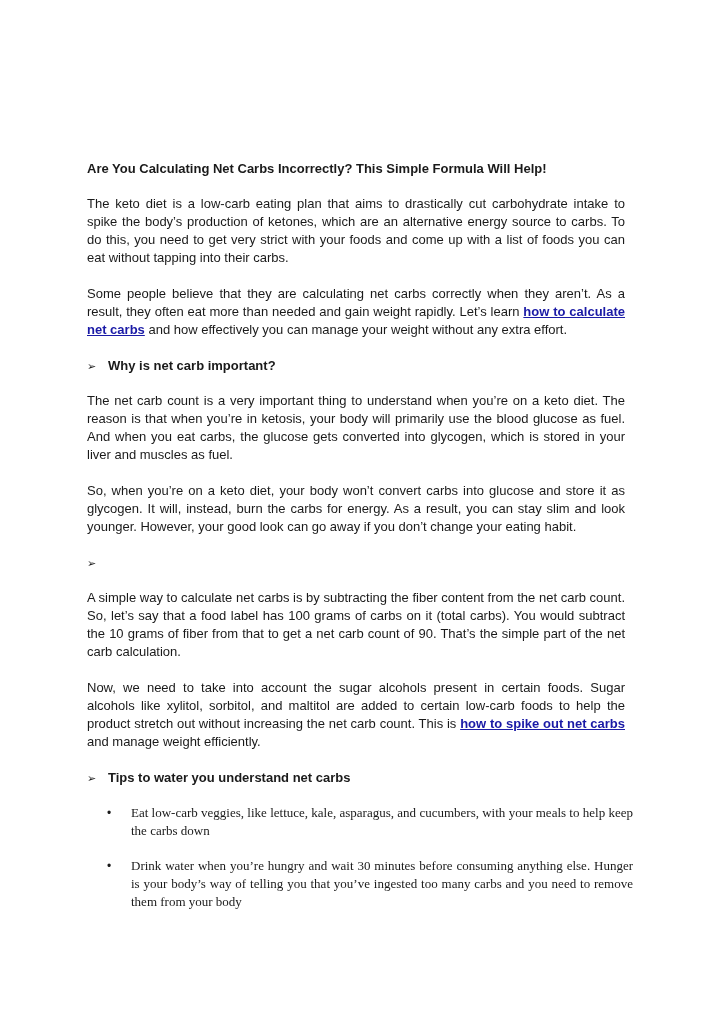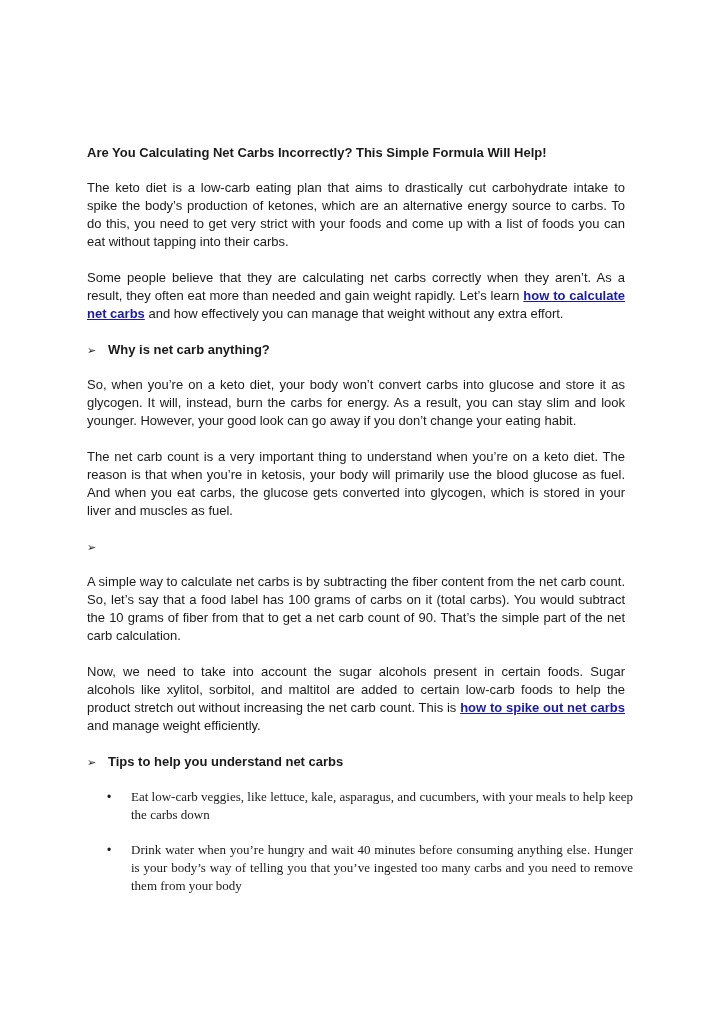--- a/index.html
+++ b/index.html
@@ -11,21 +11,21 @@
       width: 720px;
       height: 1018px;
       position: relative;
       overflow: hidden;
       font-family: "Liberation Sans", sans-serif;
       color: #1a1a1a;
     }
     .page {
       position: absolute;
       left: 87px;
-      top: 144px;
+      top: 160px;
       width: 546px;
       font-size: 13px;
       line-height: 18px;
     }
     .title {
       font-weight: bold;
       margin: 0 0 17px 0;
       font-size: 13px;
       line-height: 18px;
     }
@@ -74,43 +74,43 @@
   </style>
 </head>
 <body>
 
 <div class="page">
 
   <div class="title">Are You Calculating Net Carbs Incorrectly? This Simple Formula Will Help!</div>
 
   <p>The keto diet is a low-carb eating plan that aims to drastically cut carbohydrate intake to spike the body’s production of ketones, which are an alternative energy source to carbs. To do this, you need to get very strict with your foods and come up with a list of foods you can eat without tapping into their carbs.</p>
 
-  <p><span>Some people believe that they are calculating net carbs correctly when they aren’t. As a result, they often eat more than needed and gain weight rapidly. Let’s learn </span><a class="link" href="#">how to calculate net carbs</a><span> and how effectively you can manage that weight without any extra effort.</span></p>
+  <p><span>Some people believe that they are calculating net carbs correctly when they aren’t. As a result, they often eat more than needed and gain weight rapidly. Let’s learn </span><a class="link" href="#">how to calculate net carbs</a><span> and how effectively you can manage your weight without any extra effort.</span></p>
 
   <div class="section-heading">
     <span class="arrow">➢</span>
-    <span>Why is net carb anything?</span>
+    <span>Why is net carb important?</span>
   </div>
+  <p>The net carb count is a very important thing to understand when you’re on a keto diet. The reason is that when you’re in ketosis, your body will primarily use the blood glucose as fuel. And when you eat carbs, the glucose gets converted into glycogen, which is stored in your liver and muscles as fuel.</p>
   <p>So, when you’re on a keto diet, your body won’t convert carbs into glucose and store it as glycogen. It will, instead, burn the carbs for energy. As a result, you can stay slim and look younger. However, your good look can go away if you don’t change your eating habit.</p>
-  <p>The net carb count is a very important thing to understand when you’re on a keto diet. The reason is that when you’re in ketosis, your body will primarily use the blood glucose as fuel. And when you eat carbs, the glucose gets converted into glycogen, which is stored in your liver and muscles as fuel.</p>
 
   <div class="section-heading">
     <span class="arrow">➢</span>
   </div>
   <p>A simple way to calculate net carbs is by subtracting the fiber content from the net carb count. So, let’s say that a food label has 100 grams of carbs on it (total carbs). You would subtract the 10 grams of fiber from that to get a net carb count of 90. That’s the simple part of the net carb calculation.</p>
   <p><span>Now, we need to take into account the sugar alcohols present in certain foods. Sugar alcohols like xylitol, sorbitol, and maltitol are added to certain low-carb foods to help the product stretch out without increasing the net carb count. This is </span><a class="link" href="#">how to spike out net carbs</a><span> and manage weight efficiently.</span></p>
 
   <div class="section-heading">
     <span class="arrow">➢</span>
-    <span>Tips to help you understand net carbs</span>
+    <span>Tips to water you understand net carbs</span>
   </div>
   <ul class="tips">
     <li>
       <span class="bullet">•</span>
       <span class="tip-text">Eat low-carb veggies, like lettuce, kale, asparagus, and cucumbers, with your meals to help keep the carbs down</span>
     </li>
     <li>
       <span class="bullet">•</span>
-      <span class="tip-text">Drink water when you’re hungry and wait 40 minutes before consuming anything else. Hunger is your body’s way of telling you that you’ve ingested too many carbs and you need to remove them from your body</span>
+      <span class="tip-text">Drink water when you’re hungry and wait 30 minutes before consuming anything else. Hunger is your body’s way of telling you that you’ve ingested too many carbs and you need to remove them from your body</span>
     </li>
   </ul>
 
 </div>
 
 </body></html>

